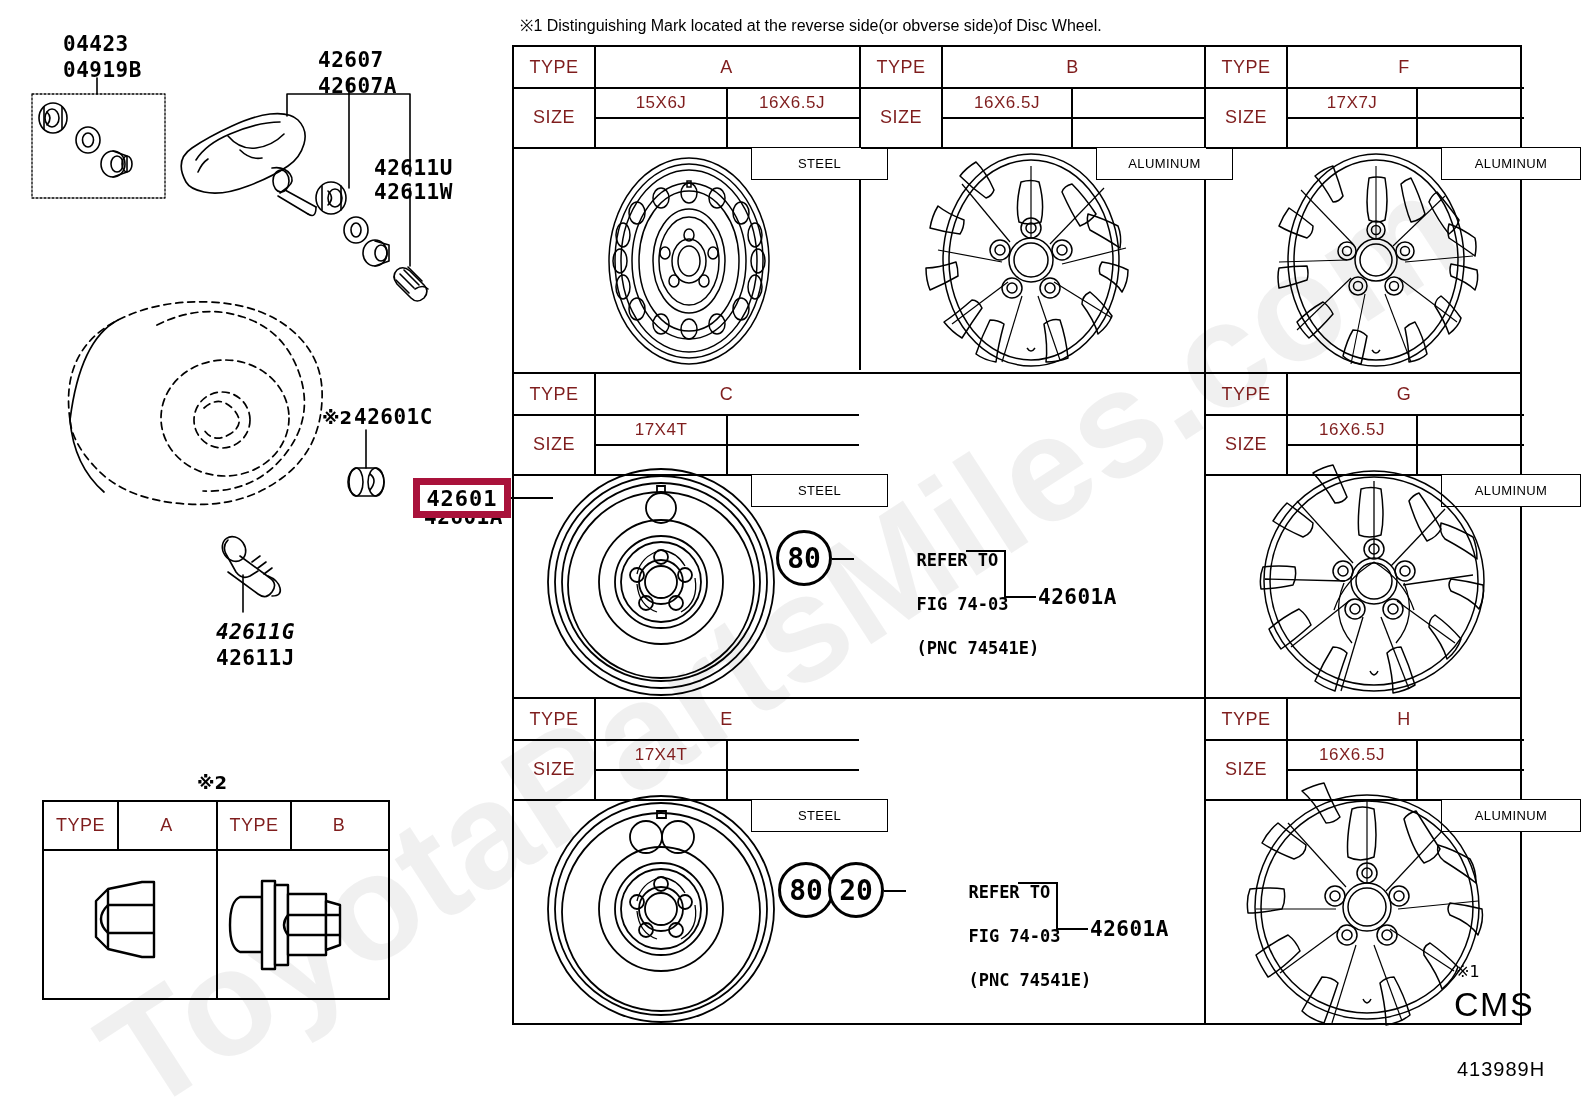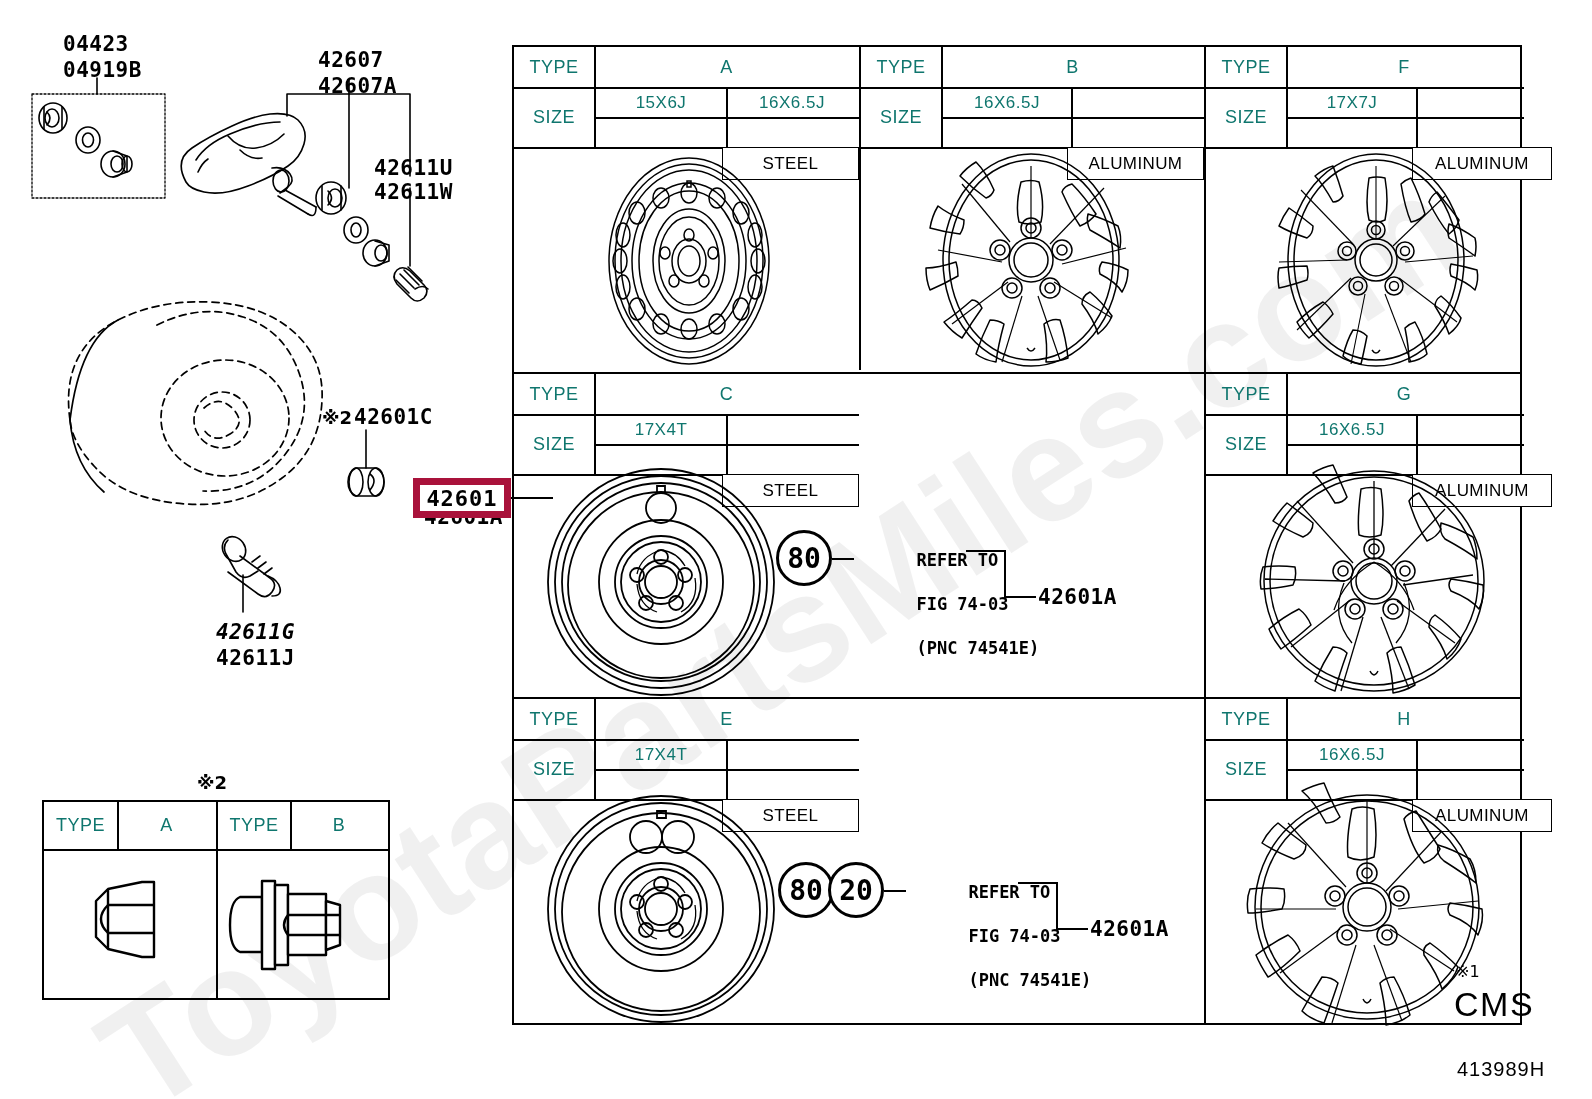--- a/index.html
+++ b/index.html
@@ -55,34 +55,35 @@
     z-index:3;
   }
   .cellbox {
     position:absolute;
     border:1.6px solid #000;
     background:#fff;
     display:flex;
     align-items:center;
     justify-content:center;
     font-family:"Liberation Sans", sans-serif;
-    font-size:17px;
+    font-size:13px;
     letter-spacing:0.4px;
+    margin-left:29px;
   }
   .linev { position:absolute; background:#000; width:2px; }
   .lineh { position:absolute; background:#000; height:2px; }
 
   
   .tcell {
     position:absolute;
     display:flex; align-items:center; justify-content:center;
     font-family:"Liberation Sans", sans-serif;
     font-size:18px;
     letter-spacing:0.5px;
-    color:#0f766e;
+    color:#7f1d1d;
   }
   .tcell.small { font-size:17px; }
 
   
   .redbox {
     position:absolute;
     border:7px solid #A9123B;
     background:#fff;
     display:flex; align-items:center; justify-content:center;
     z-index:12;
@@ -137,20 +138,21 @@
 </style>
 </head>
 <body>
 
 <div id="stage">
 
   <div class="watermark">
     <div class="wm-text" style="left:70px; top:1000px; font-size:150px; transform:rotate(-33deg);">ToyotaPartsMiles.com</div>
   </div>
 
+  <div class="abs note-txt" style="left:520px; top:14px; z-index:8;">※1 Distinguishing Mark located at the reverse side(or obverse side)of Disc Wheel.</div>
 
   <div class="abs lbl pn" style="left:63px; top:32px; z-index:8;">04423</div>
   <div class="abs lbl pn" style="left:63px; top:58px; z-index:8;">04919B</div>
 
   <div class="abs lbl pn" style="left:318px; top:48px; z-index:8;">42607</div>
   <div class="abs lbl pn" style="left:318px; top:74px; z-index:8;">42607A</div>
 
   <div class="abs lbl pn" style="left:374px; top:156px; z-index:8;">42611U</div>
   <div class="abs lbl pn" style="left:374px; top:180px; z-index:8;">42611W</div>
 

